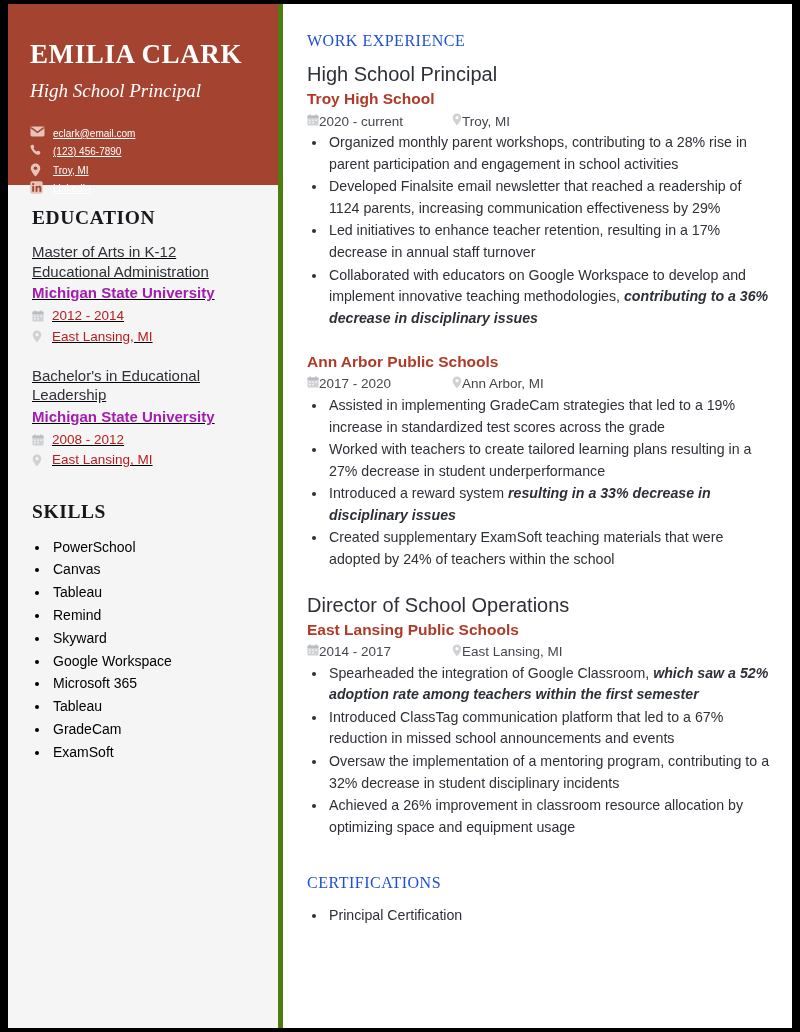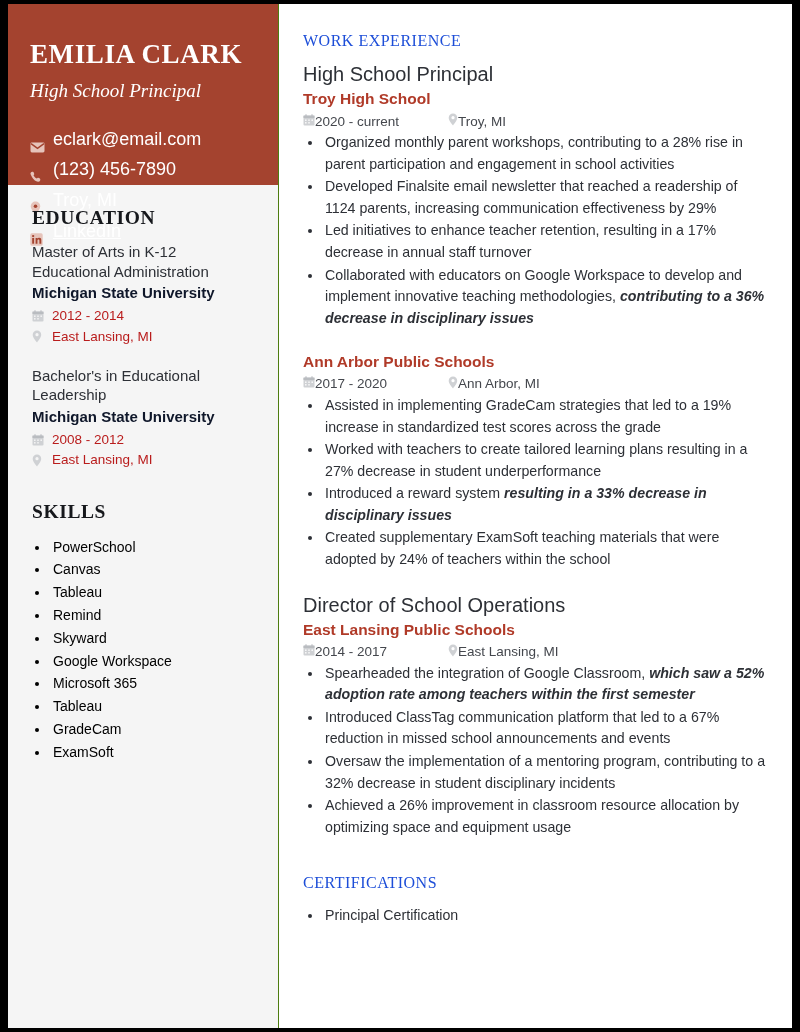--- a/index.html
+++ b/index.html
@@ -24,21 +24,21 @@
     background: #ffffff;
     display: flex;
     overflow: hidden;
   }
 
   
   #sidebar {
     width: 270px;
     flex: 0 0 270px;
     background: #f5f5f5;
-    border-right: 1px solid #4d7c0f;
+    border-right: 5px solid #4d7c0f;
     position: relative;
   }
 
   .sidebar-header {
     background: #a4432f;
     color: #ffffff;
     padding: 36px 22px 26px 22px;
     height: 181px;
     box-sizing: border-box;
   }
@@ -53,24 +53,25 @@
   .cand-title {
     font-family: "Liberation Serif", serif;
     font-style: italic;
     font-size: 19px;
     line-height: 1.15;
     margin: 0 0 24px 0;
   }
   .contact-list { margin: 0; padding: 0; list-style: none; }
   .contact-item {
     display: flex;
-    align-items: flex-end;
-    font-size: 18px;
+    align-items: flex-start;
+    font-size: 10px;
     line-height: 1.55;
     margin-bottom: 3px;
+    text-decoration: underline;
   }
   .contact-item .c-ico {
     width: 19px;
     flex: 0 0 19px;
     display: inline-flex;
     align-items: center;
     justify-content: flex-start;
     margin-right: 4px;
   }
   .contact-item .c-ico svg { display: block; }
@@ -84,31 +85,31 @@
   .side-heading {
     font-family: "Liberation Serif", serif;
     font-weight: bold;
     font-size: 19.5px;
     letter-spacing: 0.6px;
     color: #16181c;
     margin: 0 0 13px 0;
   }
   .side-heading.skills-heading { margin-top: 30px; }
 
-  .edu-entry { margin-bottom: 19px; }
+  .edu-entry { margin-bottom: 19px; text-decoration: underline; }
   .edu-degree {
     font-size: 15px;
     color: #2d3036;
     line-height: 1.3;
     margin: 0 0 2px 0;
   }
   .edu-school {
     font-size: 15px;
     font-weight: bold;
-    color: #0f172a;
+    color: #a21caf;
     line-height: 1.35;
     margin: 0 0 3px 0;
   }
   .meta-row {
     display: flex;
     align-items: center;
     font-size: 13.5px;
     color: #b91c1c;
     line-height: 1.5;
   }

